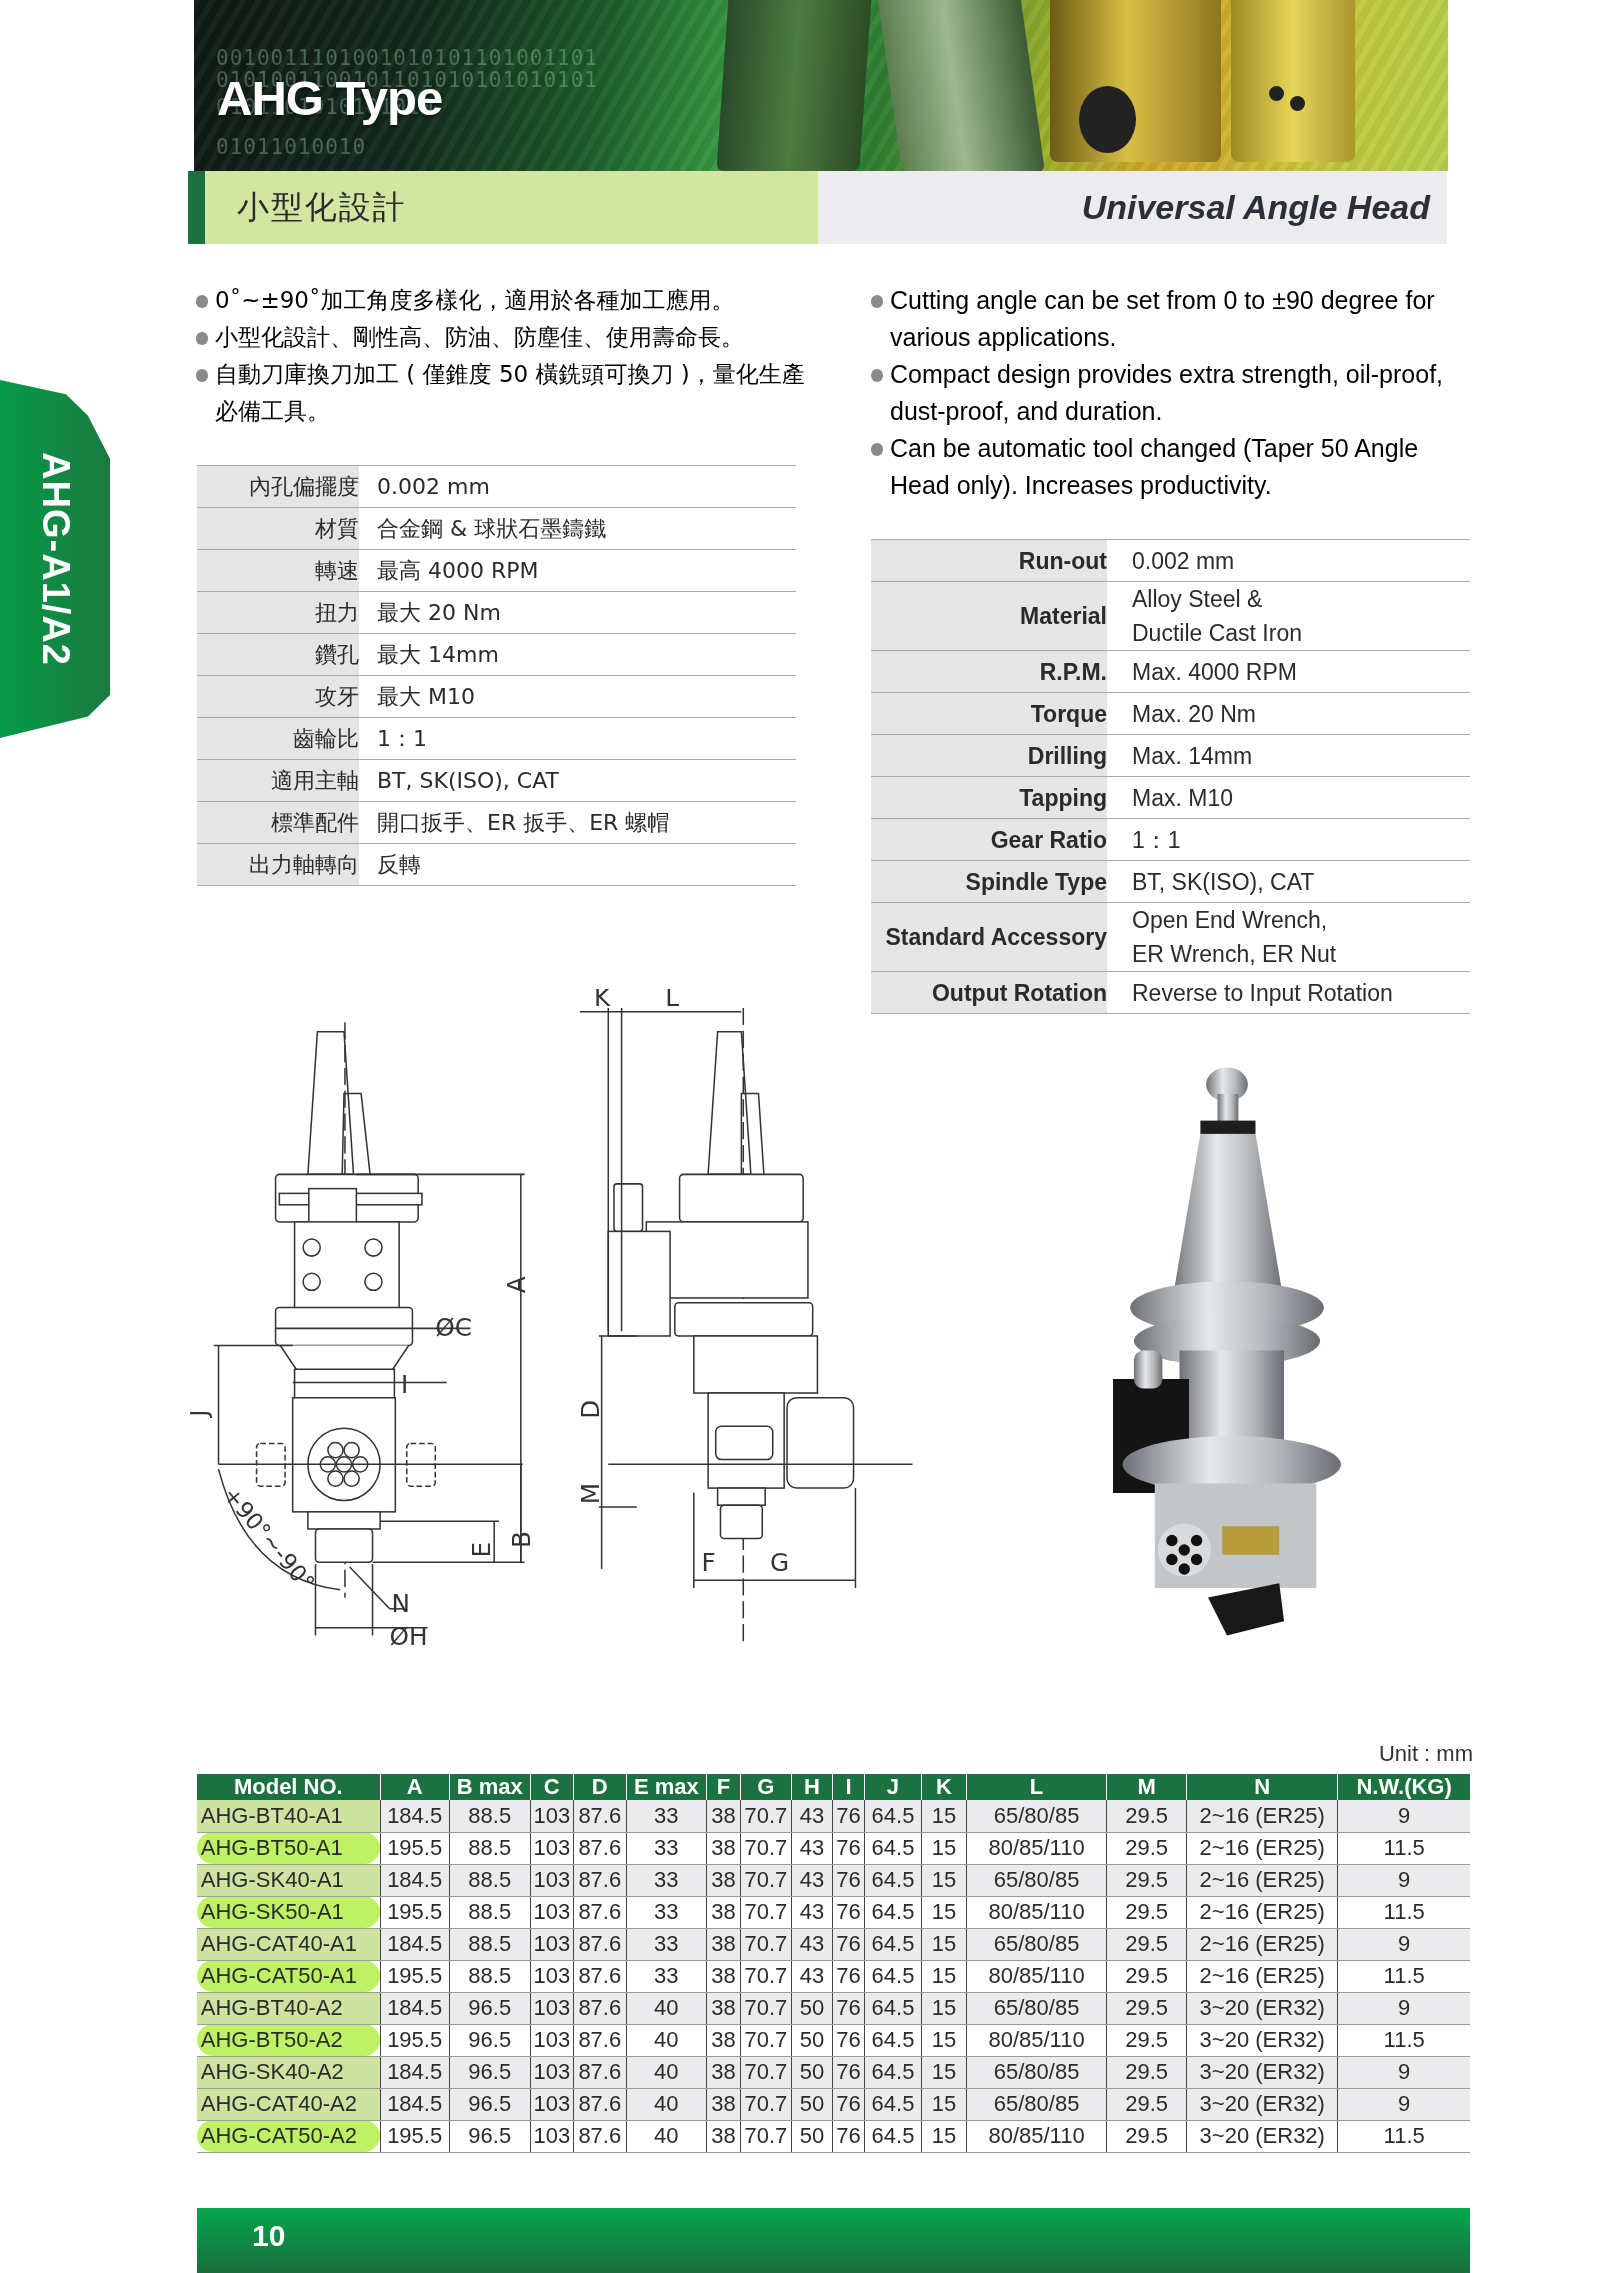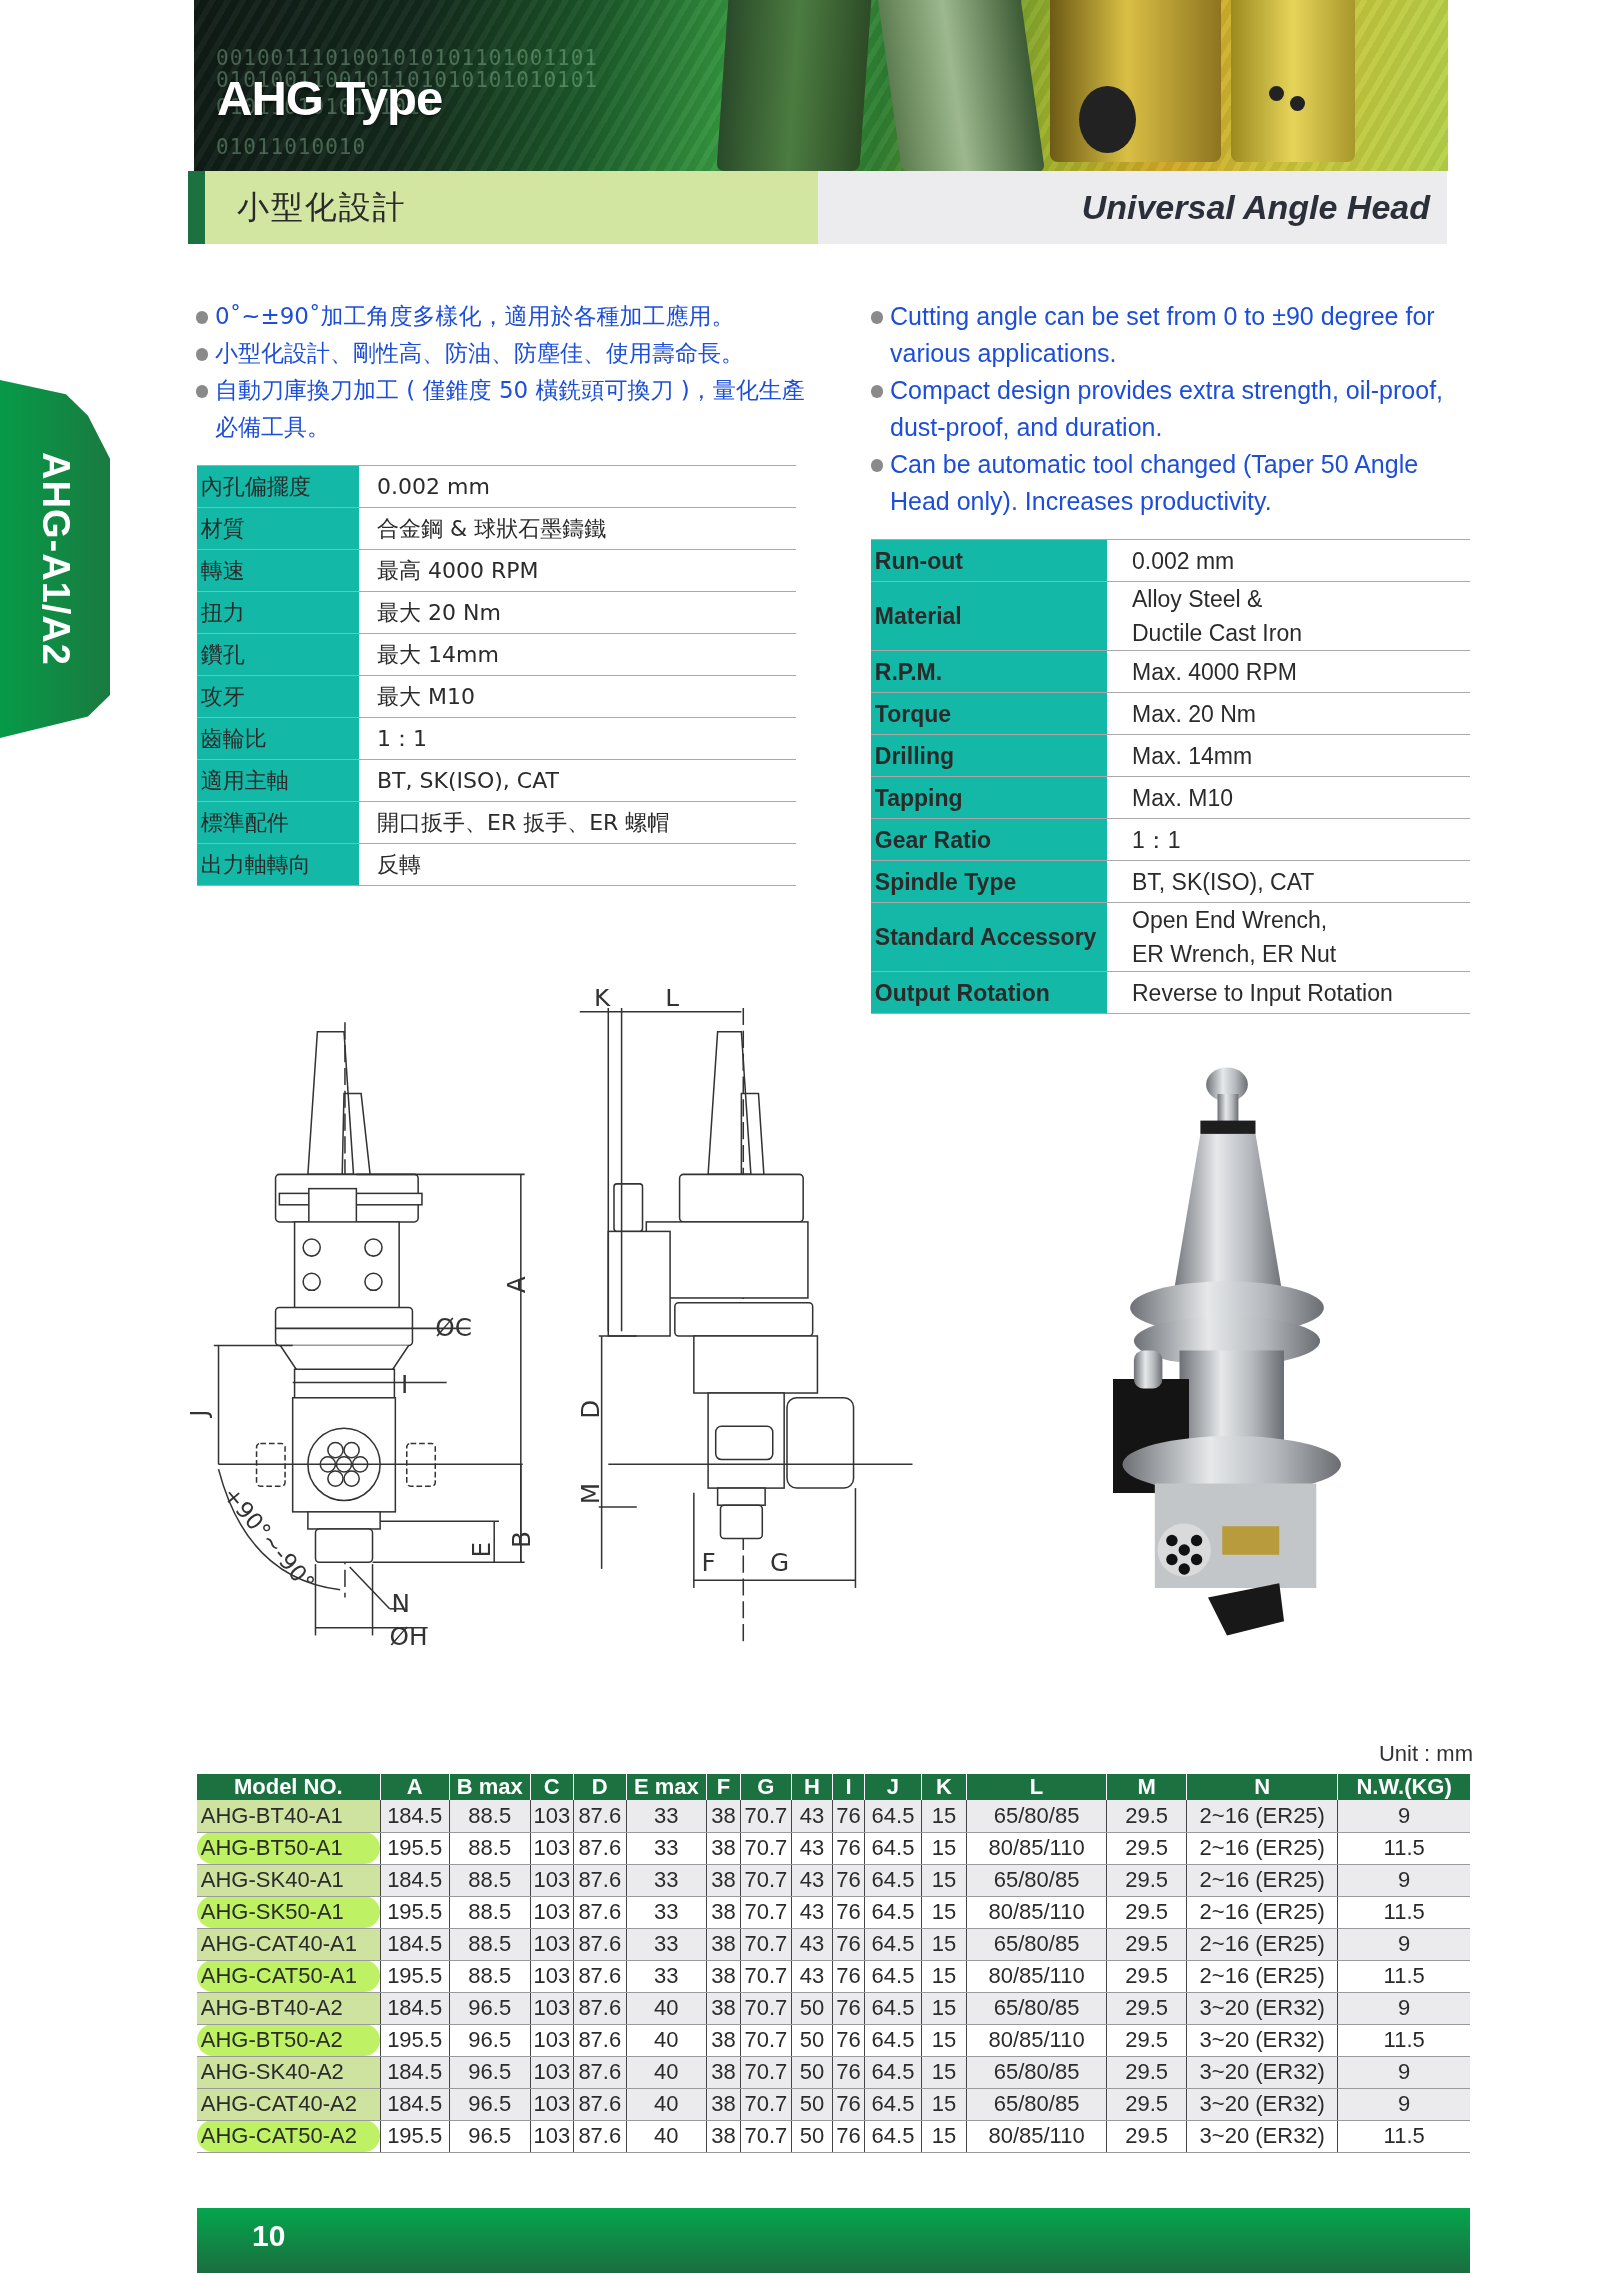--- a/index.html
+++ b/index.html
@@ -28,30 +28,30 @@
 
   
   .sidetab { position: absolute; left: 0; top: 380px; width: 110px; height: 358px;
     background: linear-gradient(90deg, #069a48, #1a7a40);
     clip-path: polygon(0 0, 60% 4%, 80% 10%, 100% 22%, 100% 88%, 80% 94%, 0 100%);
     border-top-right-radius: 38px; }
   .sidetab .label { position: absolute; left: 50%; top: 50%; transform: translate(-50%,-50%) rotate(90deg); white-space: nowrap;
     font-family: "Liberation Sans", sans-serif; font-weight: bold; font-size: 38px; color: #fff; letter-spacing: 1px; }
 
   
-  .bullets { position: absolute; font-size: 23px; line-height: 37px; color: #1d4ed8; margin-top: 16px; }
+  .bullets { position: absolute; font-size: 23px; line-height: 37px; color: #000000; }
   .bullets.cn { left: 196px; top: 282px; width: 609px; }
   .bullets.en { left: 871px; top: 282px; width: 590px; font-family: "Liberation Sans", sans-serif; font-size: 25px; }
   .bullets li { list-style: none; position: relative; padding-left: 19px; }
   .bullets li::before { content: ""; position: absolute; left: 0; top: 13.3px; width: 12.4px; height: 12.4px; border-radius: 50%; background: #8a8a8a; }
 
   
   .spec { position: absolute; border-collapse: collapse; border-top: 1.9px solid #a9a9a9; }
   .spec td { border-bottom: 1.9px solid #a9a9a9; vertical-align: middle; }
-  .spec td.k { background: #14b8a6; }
+  .spec td.k { background: #e5e5e5; text-align: right; }
   .spec.cn { left: 197px; top: 465px; width: 599px; font-size: 22px; }
   .spec.cn td { height: 42px; }
   .spec.cn td.k { width: 162px; padding-left: 3.8px; }
   .spec.cn td.v { padding-left: 18px; }
   .spec.en { left: 871px; top: 539px; width: 599px; font-family: "Liberation Sans", sans-serif; font-size: 23px; }
   .spec.en td { height: 42px; line-height: 34px; }
   .spec.en td.k { width: 236px; padding-left: 3.8px; font-weight: bold; color: #2a2a2a; }
   .spec.en td.v { padding-left: 25px; }
 
   

